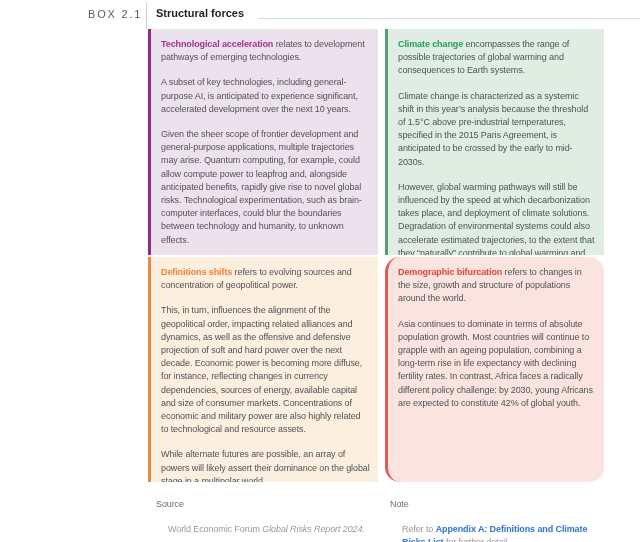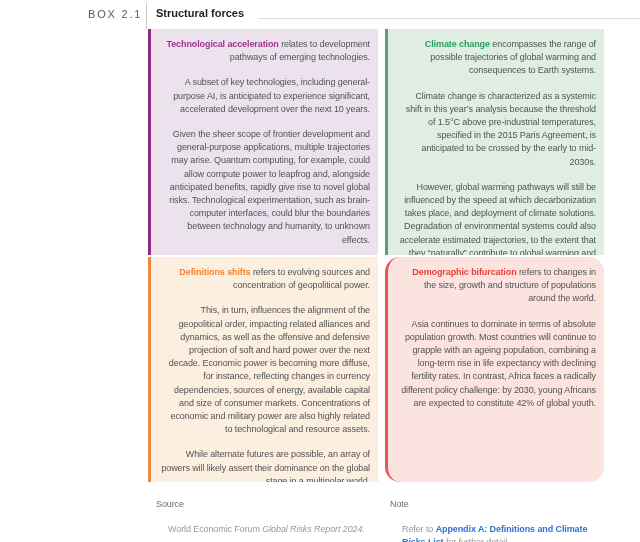--- a/index.html
+++ b/index.html
@@ -38,21 +38,21 @@
     column-gap: 7px; row-gap: 2px;
   }
   .panel {
     box-sizing: border-box;
     border-left: 3px solid #000;
     padding: 9px 8px 6px 10px;
     font-size: 9px; line-height: 13.2px; letter-spacing: -0.1px;
     color: #515356;
     overflow: hidden;
   }
-  .panel p { margin: 0 0 12px 0; text-align: right; }
+  .panel p { margin: 0 0 12px 0; }
   .panel p:last-child { margin-bottom: 0; }
   .panel .hd { font-weight: bold; }
 
   .panel-tech    { background: #ece2ee; border-color: #8f2b80; }
   .panel-tech .hd    { color: #a23390; }
   .panel-climate { background: #dfede3; border-color: #57a173; }
   .panel-climate .hd { color: #27a05e; }
   .panel-geo     { background: #fcefdf; border-color: #e98a3f; }
   .panel-geo .hd     { color: #f08433; }
   .panel-demo    { background: #fbe3e0; border-color: #e25a50; border-radius: 15px; }

